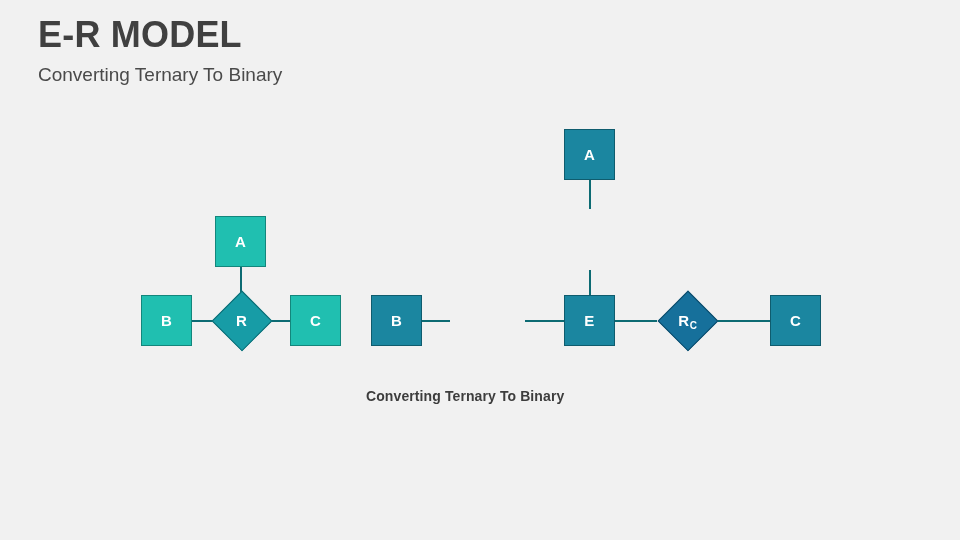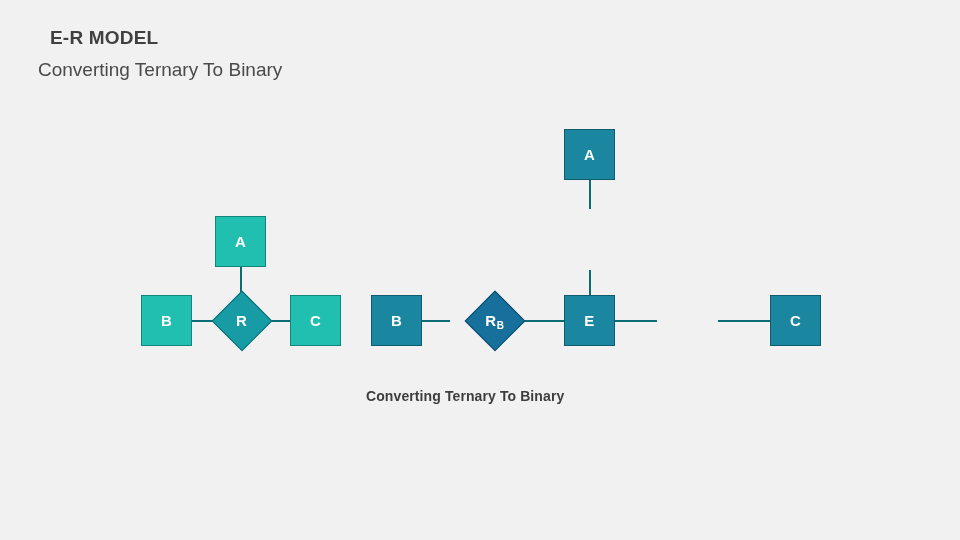--- a/index.html
+++ b/index.html
@@ -23,26 +23,26 @@
   }
 
   
   #header {
     position: absolute;
     left: 38px;
     top: 16px;
     width: 700px;
   }
   #page-title {
-    font-size: 19px;
+    font-size: 36px;
     font-weight: bold;
     color: #404040;
     letter-spacing: 0.2px;
     line-height: 1.05;
-    margin: 12px;
+    margin: 0;
     white-space: nowrap;
   }
   #page-subtitle {
     font-size: 19px;
     font-weight: normal;
     color: #4a4a4a;
     line-height: 1.1;
     margin-top: 11px;
     white-space: nowrap;
   }
@@ -168,29 +168,29 @@
 
     <div class="node sq sq-blue" style="left:199px; top:9px; width:51px; height:51px;">
       <span class="lbl">A</span>
     </div>
 
 
     <div class="node sq sq-blue" style="left:6px; top:175px; width:51px; height:51px;">
       <span class="lbl">B</span>
     </div>
 
-    <div class="node dia dia-blue" style="left:99px; top:170px; width:61px; height:61px;">
-      <div class="shape"></div>
-      <span class="lbl"><span>R</span><sub>B</sub></span>
-    </div>
 
     <div class="node sq sq-blue" style="left:199px; top:175px; width:51px; height:51px;">
       <span class="lbl">E</span>
     </div>
 
+    <div class="node dia dia-blue" style="left:292px; top:170px; width:61px; height:61px;">
+      <div class="shape"></div>
+      <span class="lbl"><span>R</span><sub>C</sub></span>
+    </div>
 
     <div class="node sq sq-blue" style="left:405px; top:175px; width:51px; height:51px;">
       <span class="lbl">C</span>
     </div>
   </div>
 
   <div class="caption" id="diagram-caption" style="left:366px; top:388px;">Converting Ternary To Binary</div>
 
 </div>
 

